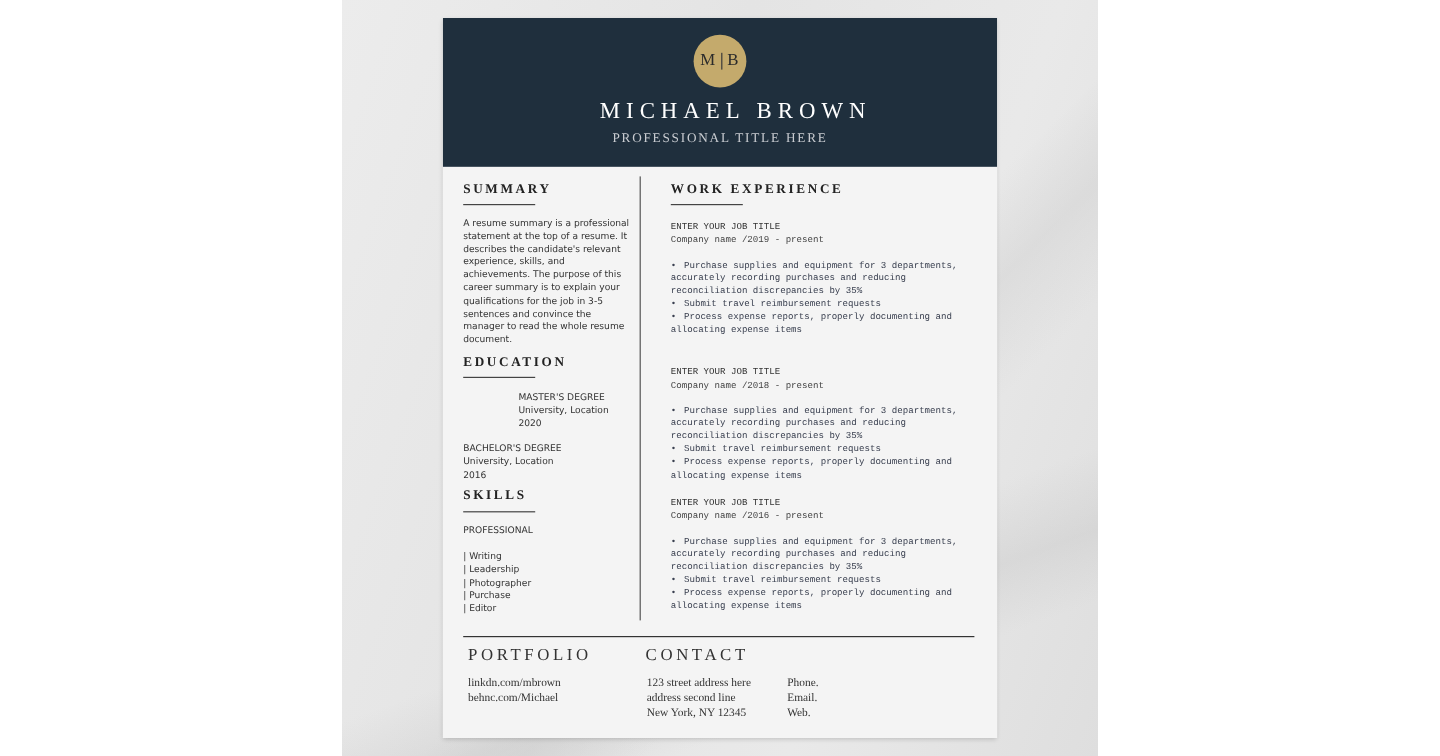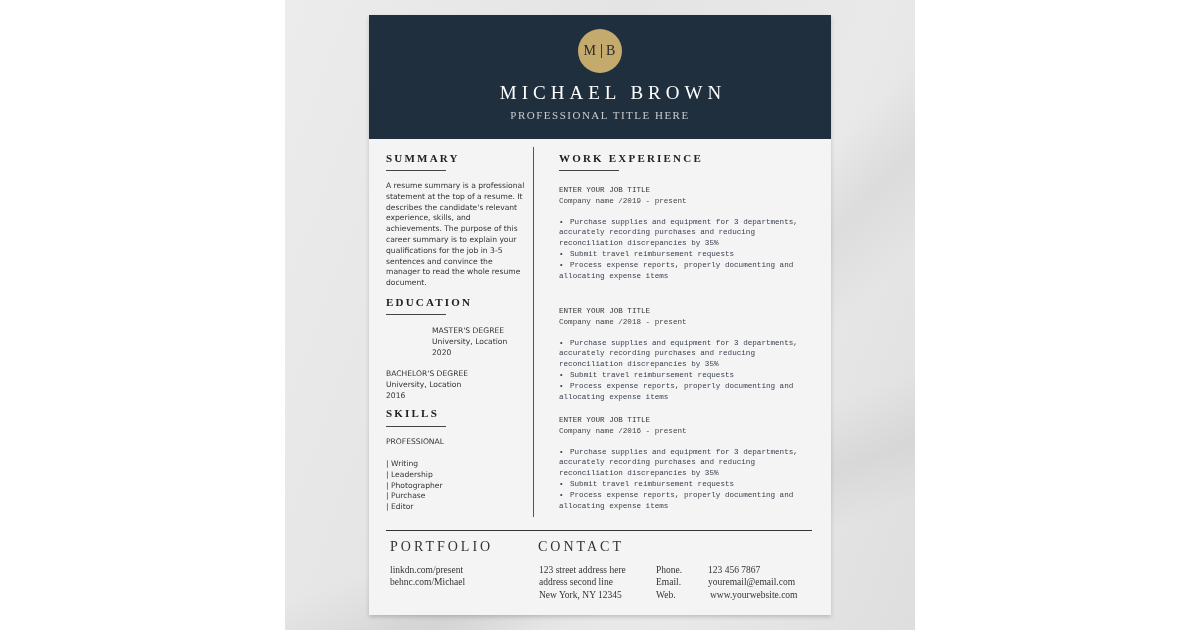--- a/index.html
+++ b/index.html
@@ -145,33 +145,28 @@
     <div class="jc">Company name /2016 - present</div>
     <div class="b"><span class="dot">•</span><span>Purchase supplies and equipment for 3 departments, accurately recording purchases and reducing reconciliation discrepancies by 35%</span></div>
     <div class="b"><span class="dot">•</span><span>Submit travel reimbursement requests</span></div>
     <div class="b"><span class="dot">•</span><span>Process expense reports, properly documenting and allocating expense items</span></div>
   </div>
 
   <div class="hdivider"></div>
 
   <div class="footer-head" style="left:21px; top:524px;">PORTFOLIO</div>
   <div class="ftext" style="left:21px; top:549px; width:140px;">
-    <div>linkdn.com/present</div>
+    <div>linkdn.com/mbrown</div>
     <div>behnc.com/Michael</div>
   </div>
 
   <div class="footer-head" style="left:169px; top:524px;text-align:center;">CONTACT</div>
   <div class="ftext" style="left:170px; top:549px; width:115px;">
     <div>123 street address here</div>
     <div>address second line</div>
     <div>New York, NY 12345</div>
   </div>
   <div class="ftext" style="left:287px; top:549px; width:50px;">
     <div>Phone.</div>
     <div>Email.</div>
     <div>Web.</div>
   </div>
-  <div class="ftext" style="left:339px; top:549px; width:115px;">
-    <div>123 456 7867</div>
-    <div>youremail@email.com</div>
-    <div style="padding-left:2px;">www.yourwebsite.com</div>
-  </div>
 </div>
 
 </body></html>

